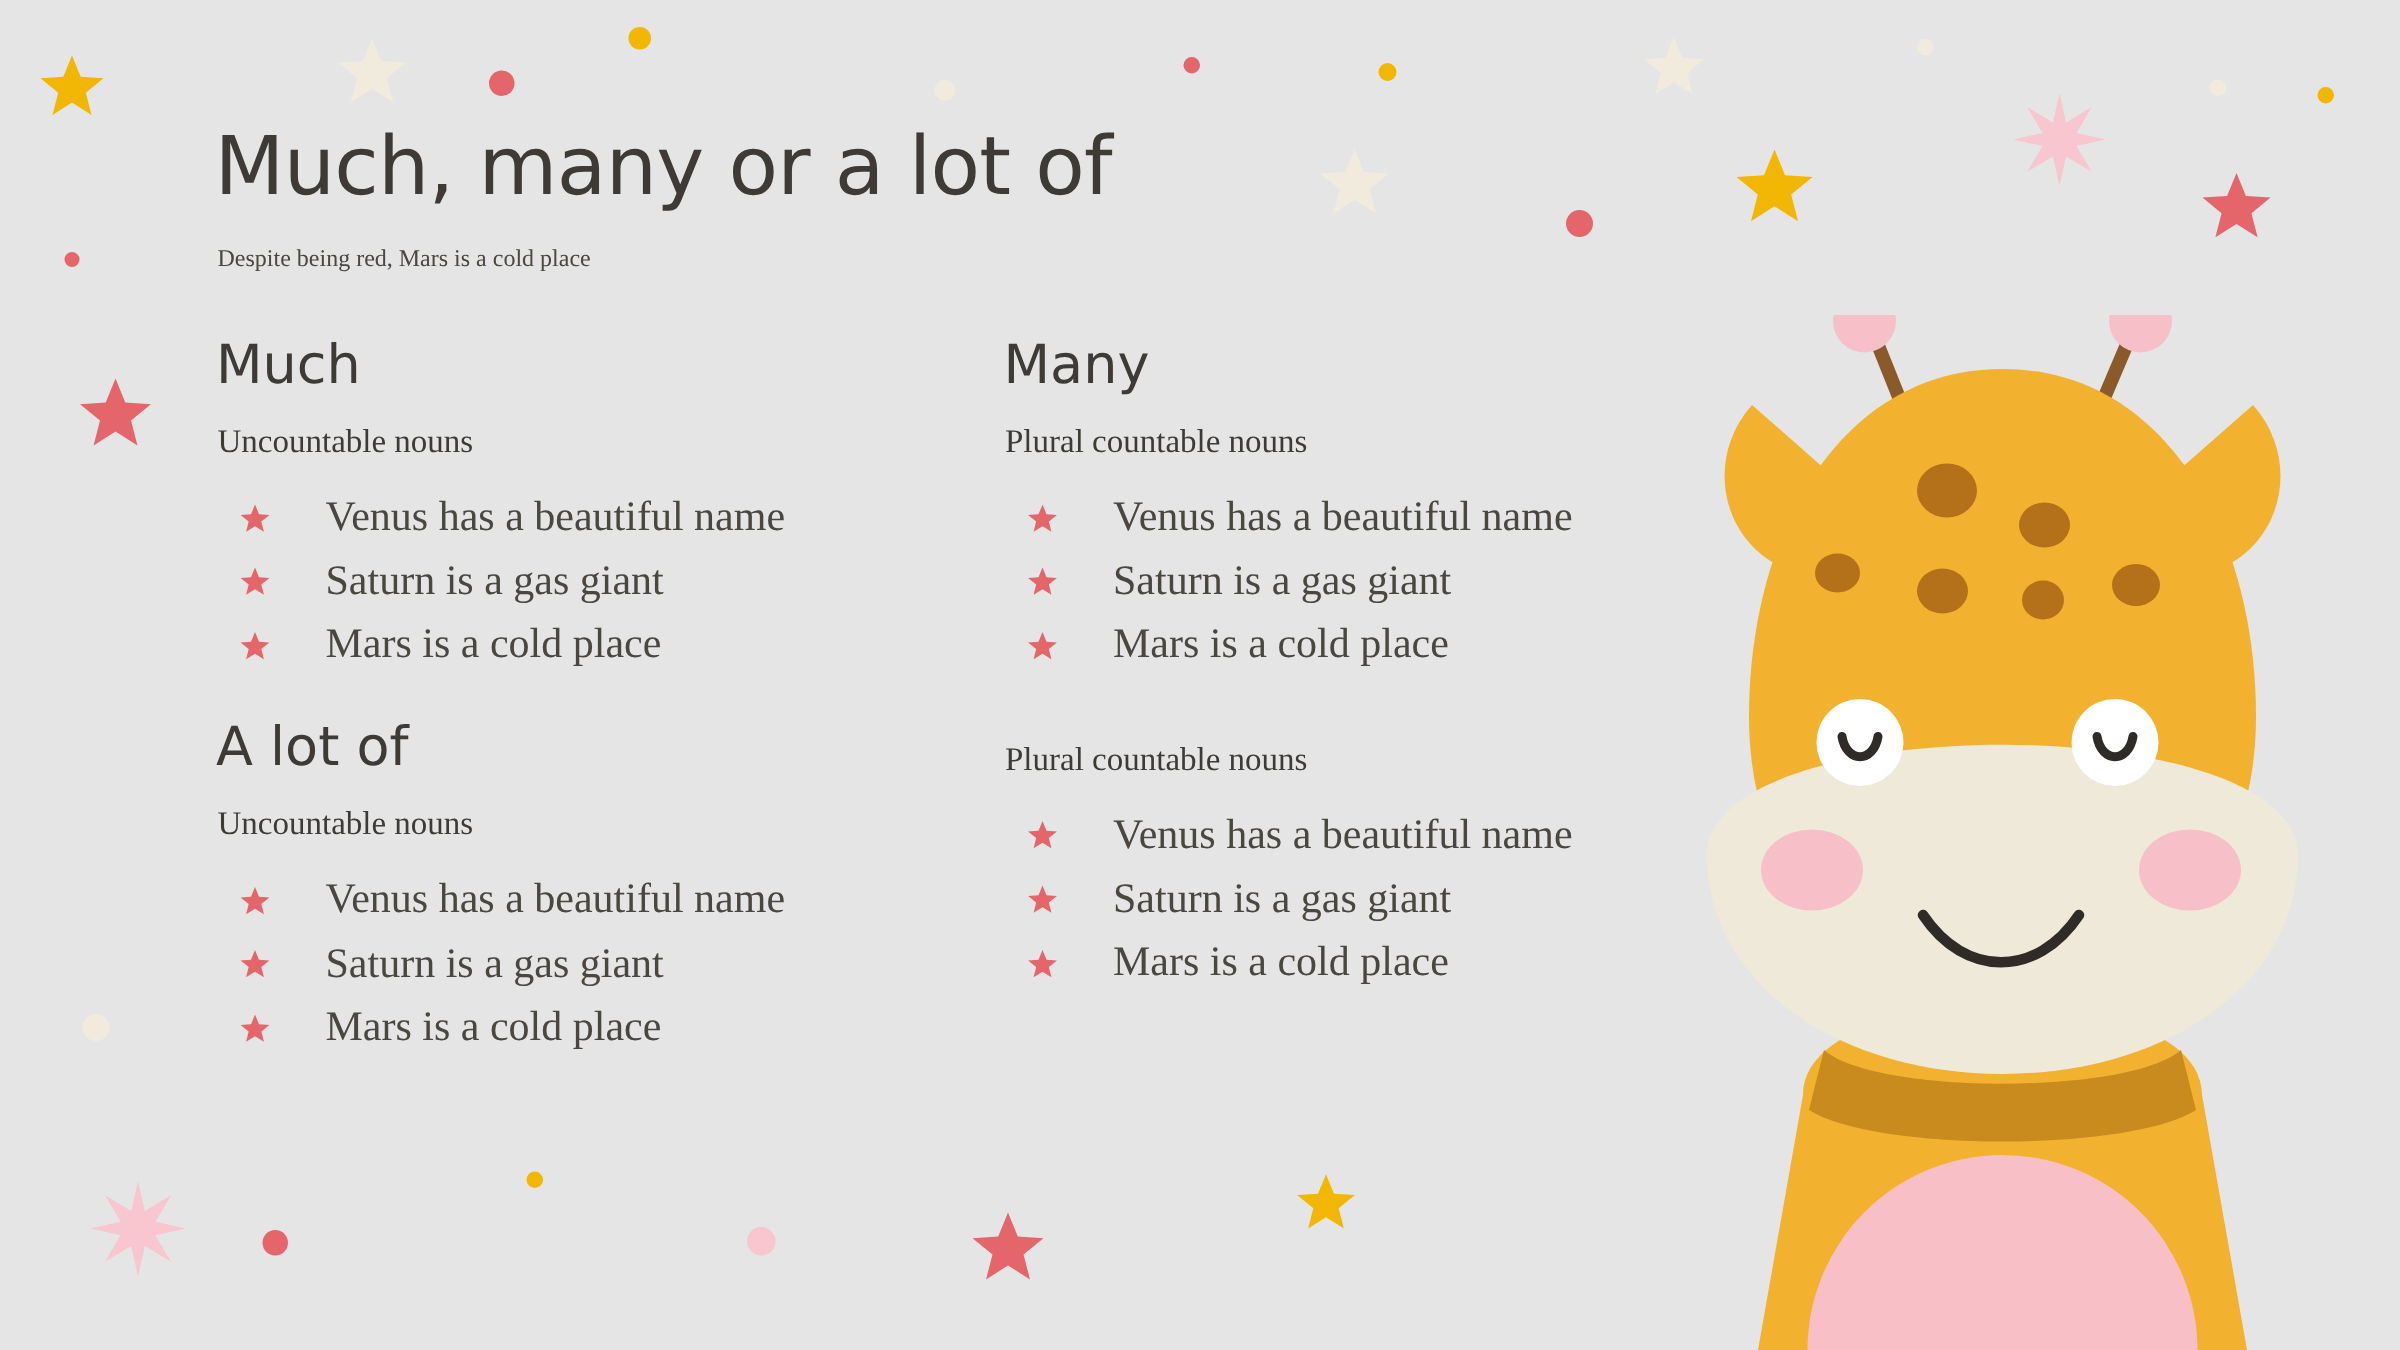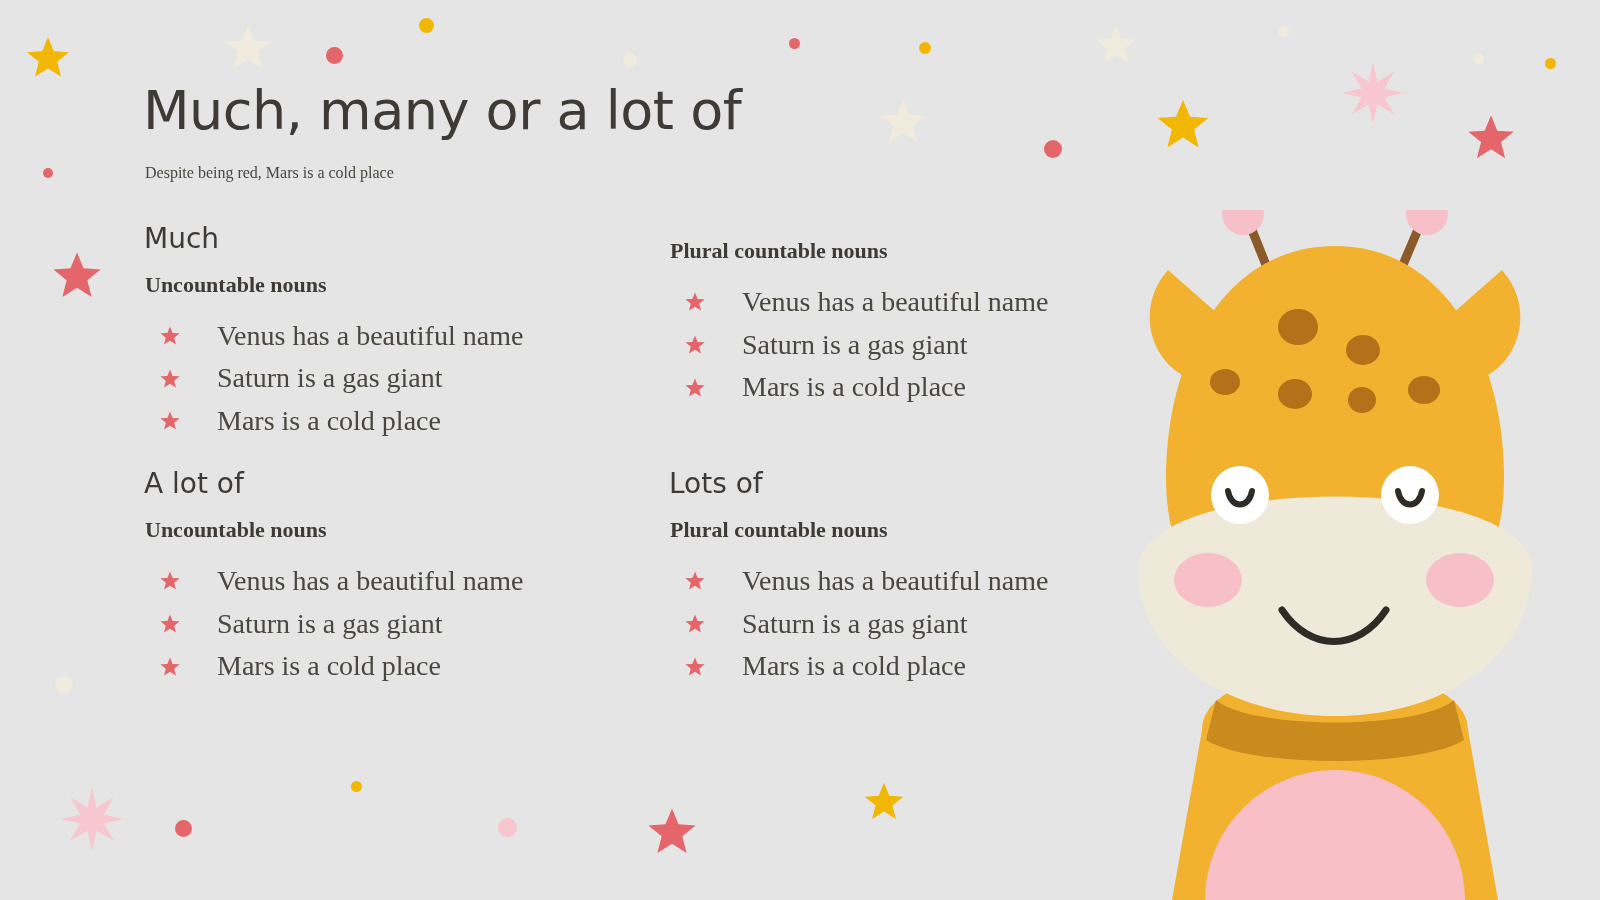--- a/index.html
+++ b/index.html
@@ -60,29 +60,29 @@
   }
   .grid {
     margin-top: 40px;
     display: grid;
     grid-template-columns: 525px 525px;
     grid-template-rows: auto auto;
     row-gap: 24px;
   }
   .block-heading {
     font-family: "DejaVu Sans", sans-serif;
-    font-size: 28px;
+    font-size: 36px;
     font-weight: 400;
     color: #3E3A36;
     margin: 0 0 0 1px;
     line-height: 1.2;
   }
   .block-sub {
     font-family: "Liberation Serif", serif;
-    font-weight: bold;
+    font-weight: normal;
     font-size: 22px;
     color: #3E3A36;
     margin: 16px 0 0 2px;
   }
   ul.items {
     list-style: none;
     margin: 18px 0 0 0;
     padding: 0;
   }
   ul.items li {
@@ -195,20 +195,21 @@
           <li>
             <svg class="bullet-star" viewBox="0 0 24 24">
                 <path d="M12 1.5l2.9 7.1 7.6.5-5.9 4.8 1.9 7.4L12 17.2l-6.5 4.1 1.9-7.4L1.5 9.1l7.6-.5z" fill="#E4656A"></path>
               </svg>
             <span>Mars is a cold place</span>
           </li>
         </ul>
       </div>
 
       <div>
+        <h2 class="block-heading">Many</h2>
         <div class="block-sub">Plural countable nouns</div>
         <ul class="items">
           <li>
             <svg class="bullet-star" viewBox="0 0 24 24">
                 <path d="M12 1.5l2.9 7.1 7.6.5-5.9 4.8 1.9 7.4L12 17.2l-6.5 4.1 1.9-7.4L1.5 9.1l7.6-.5z" fill="#E4656A"></path>
               </svg>
             <span>Venus has a beautiful name</span>
           </li>
           <li>
             <svg class="bullet-star" viewBox="0 0 24 24">
@@ -244,21 +245,20 @@
           <li>
             <svg class="bullet-star" viewBox="0 0 24 24">
                 <path d="M12 1.5l2.9 7.1 7.6.5-5.9 4.8 1.9 7.4L12 17.2l-6.5 4.1 1.9-7.4L1.5 9.1l7.6-.5z" fill="#E4656A"></path>
               </svg>
             <span>Mars is a cold place</span>
           </li>
         </ul>
       </div>
 
       <div>
-        <h2 class="block-heading">Lots of</h2>
         <div class="block-sub">Plural countable nouns</div>
         <ul class="items">
           <li>
             <svg class="bullet-star" viewBox="0 0 24 24">
                 <path d="M12 1.5l2.9 7.1 7.6.5-5.9 4.8 1.9 7.4L12 17.2l-6.5 4.1 1.9-7.4L1.5 9.1l7.6-.5z" fill="#E4656A"></path>
               </svg>
             <span>Venus has a beautiful name</span>
           </li>
           <li>
             <svg class="bullet-star" viewBox="0 0 24 24">

